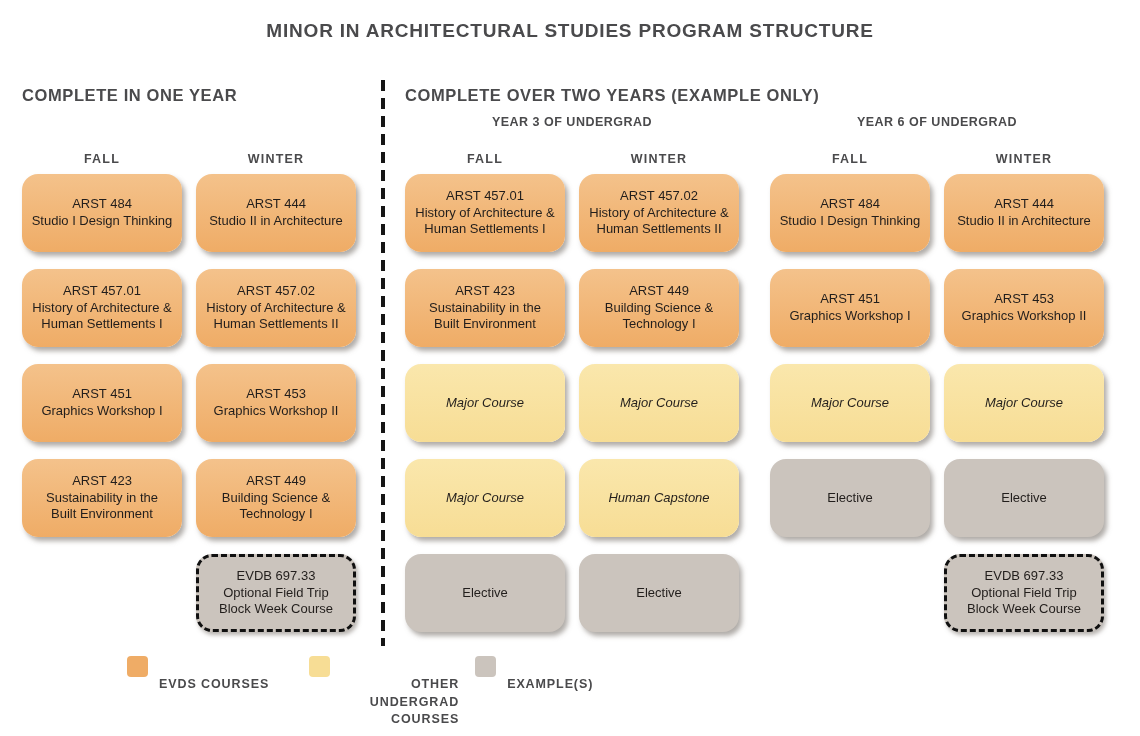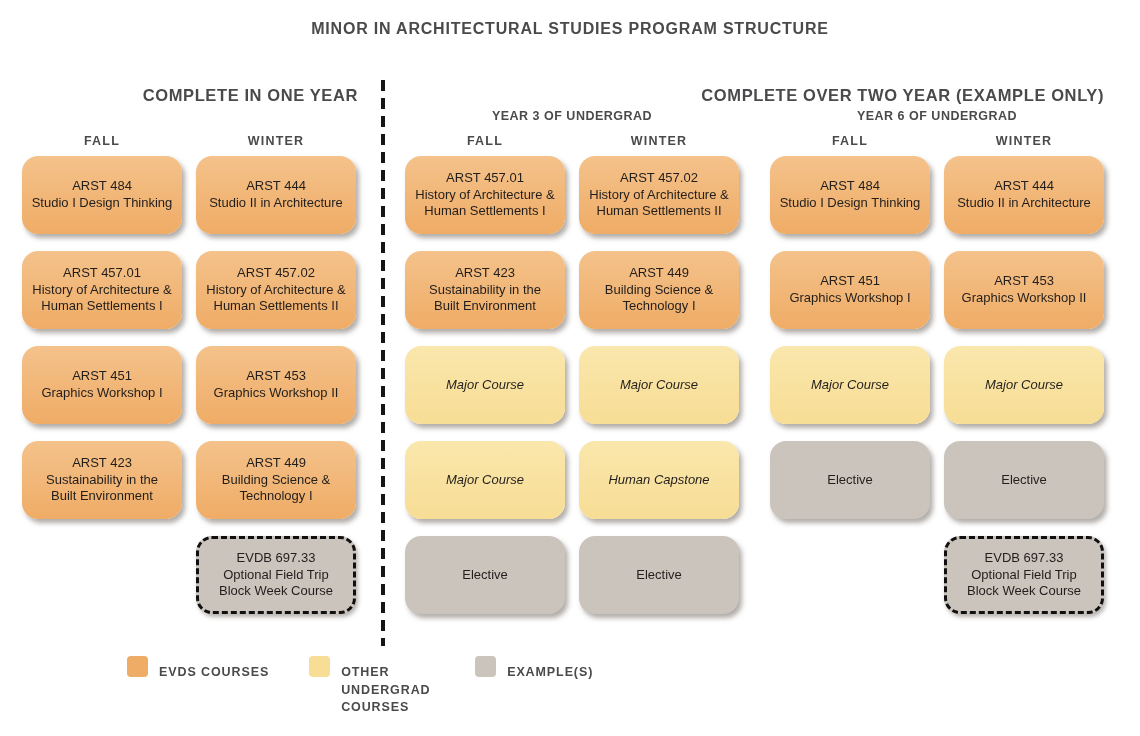--- a/index.html
+++ b/index.html
@@ -1,46 +1,46 @@
 <!DOCTYPE html>
 <html style="--evds: #efac66; --evds-light: #f4c28b; --other: #f7dd95; --other-light: #fae7ac; --elective: #cbc4bd; --heading: #4a4a4c; --card-text: #221e1c;"><head>
 <meta charset="utf-8">
 <style>
   html,body { margin:0; padding:0; background:#ffffff; }
   body { width:1140px; height:736px; font-family:"Liberation Sans", sans-serif; position:relative; overflow:hidden; }
 
   .main-title {
     position:absolute; top:20px; left:0; width:1140px; text-align:center;
-    font-size:16px; font-weight:bold; letter-spacing:0.8px; color:var(--heading);
+    font-size:19px; font-weight:bold; letter-spacing:0.8px; color:var(--heading);
   }
 
   .divider {
     position:absolute; left:381px; top:80px; height:566px; width:3.5px;
     background:repeating-linear-gradient(180deg,#151515 0 11px, transparent 11px 18px);
   }
 
   .section { position:absolute; top:80px; }
   .section-left  { left:22px;  width:336px; }
   .section-right { left:405px; width:699px; }
 
   .section-title {
-    position:absolute; top:6px; left:0; right:0; text-align:right;
+    position:absolute; top:6px; left:0; right:0; text-align:left;
     font-size:16.5px; font-weight:bold; letter-spacing:0.6px; color:var(--heading);
     white-space:nowrap;
   }
 
-  .year-groups { position:absolute; top:29px; left:0; display:flex; gap:31px; }
+  .year-groups { position:absolute; top:35px; left:0; display:flex; gap:31px; }
   .year-group  { width:334px; }
 
   .year-label {
     height:19px; text-align:center; font-size:12.5px; font-weight:bold;
     letter-spacing:0.5px; color:var(--heading);
   }
 
-  .col-pair { display:flex; gap:14px; margin-top:6px;justify-content:center; }
+  .col-pair { display:flex; gap:14px; margin-top:18px;justify-content:center; }
   .column   { width:160px; display:flex; flex-direction:column; }
 
   .col-header {
     text-align:center; font-size:12.5px; font-weight:bold; letter-spacing:1.2px;
     color:var(--heading); height:22px;
   }
 
   .cards { display:flex; flex-direction:column; gap:17px; }
 
   .card {
@@ -61,23 +61,23 @@
   .legend { position:absolute; left:127px; top:656px; display:flex; align-items:flex-start; }
   .legend-item { display:flex; gap:11px; align-items:flex-start; }
   .legend-item.i0 { margin-right:40px; }
   .legend-item.i1 { margin-right:16px; }
   .swatch { width:21px; height:21px; border-radius:4px; flex:none; }
   .swatch.evds     { background:var(--evds); }
   .swatch.other    { background:var(--other); }
   .swatch.elective { background:var(--elective); }
   .legend-label {
     font-size:12.5px; font-weight:bold; letter-spacing:0.9px; color:var(--heading);
-    line-height:1.4; margin-top:8px; white-space:pre-line;
-  }
-  .legend-item.i1 .legend-label { text-align:left; width:118px; }
+    line-height:1.4; margin-top:20px; white-space:pre-line;
+  }
+  .legend-item.i1 .legend-label { text-align:right; width:118px; }
 </style>
 </head>
 <body>
 
 <div class="main-title">MINOR IN ARCHITECTURAL STUDIES PROGRAM STRUCTURE</div>
 
 <div class="divider"></div>
 
 <div class="section section-left">
   <div class="section-title">COMPLETE IN ONE YEAR</div>
@@ -135,21 +135,21 @@
                 <div class="card-line">Block Week Course</div>
               </div>
             </div>
         </div>
       </div>
     </div>
   </div>
 </div>
 
 <div class="section section-right">
-  <div class="section-title">COMPLETE OVER TWO YEAR (EXAMPLE ONLY)</div>
+  <div class="section-title">COMPLETE OVER TWO YEARS (EXAMPLE ONLY)</div>
   <div class="year-groups">
     <div class="year-group">
       <div class="year-label">YEAR 3 OF UNDERGRAD</div>
       <div class="col-pair">
         <div class="column">
           <div class="col-header">FALL</div>
           <div class="cards">
               <div class="card evds">
                 <div class="card-line">ARST 457.01</div>
                 <div class="card-line">History of Architecture &amp;</div>

